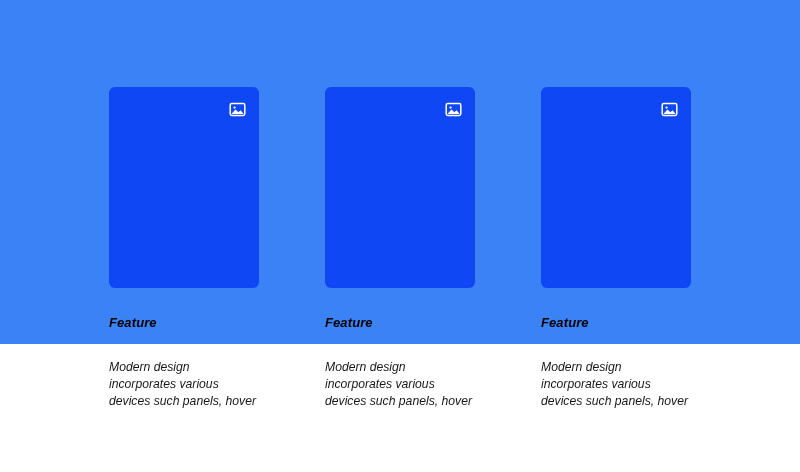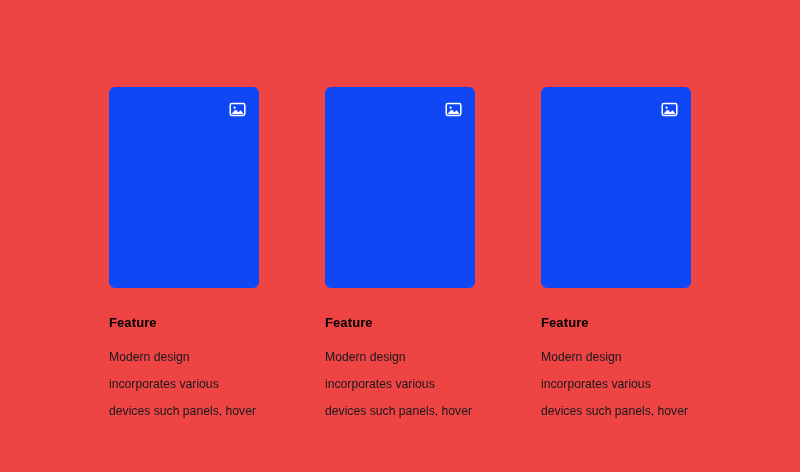--- a/index.html
+++ b/index.html
@@ -11,22 +11,23 @@
     height: 472px;
     background: #ffffff;
     font-family: "Liberation Sans", sans-serif;
     -webkit-font-smoothing: antialiased;
     overflow: hidden;
   }
 
   .canvas {
     position: relative;
     width: 800px;
-    height: 472px;
-    background: #ef4444;
+    height: 344px;
+    background: #3b82f6;
+    font-style: italic;
   }
 
   .cards-row {
     position: absolute;
     left: 109px;
     top: 87px;
     width: 582px;
     display: flex;
     flex-direction: row;
     justify-content: space-between;
@@ -67,25 +68,25 @@
   .card-title {
     margin-top: 26px;
     font-size: 13px;
     font-weight: bold;
     color: #000000;
     letter-spacing: 0.1px;
     line-height: 17px;
   }
 
   .card-body {
-    margin-top: 13px;
+    margin-top: 28px;
     font-size: 12.2px;
     font-weight: normal;
     color: #17181a;
-    line-height: 27px;
+    line-height: 17px;
     width: 168px;
     white-space: pre-line;
   }
 </style>
 </head>
 <body>
 
 <div class="canvas">
 
   <div class="cards-row">

